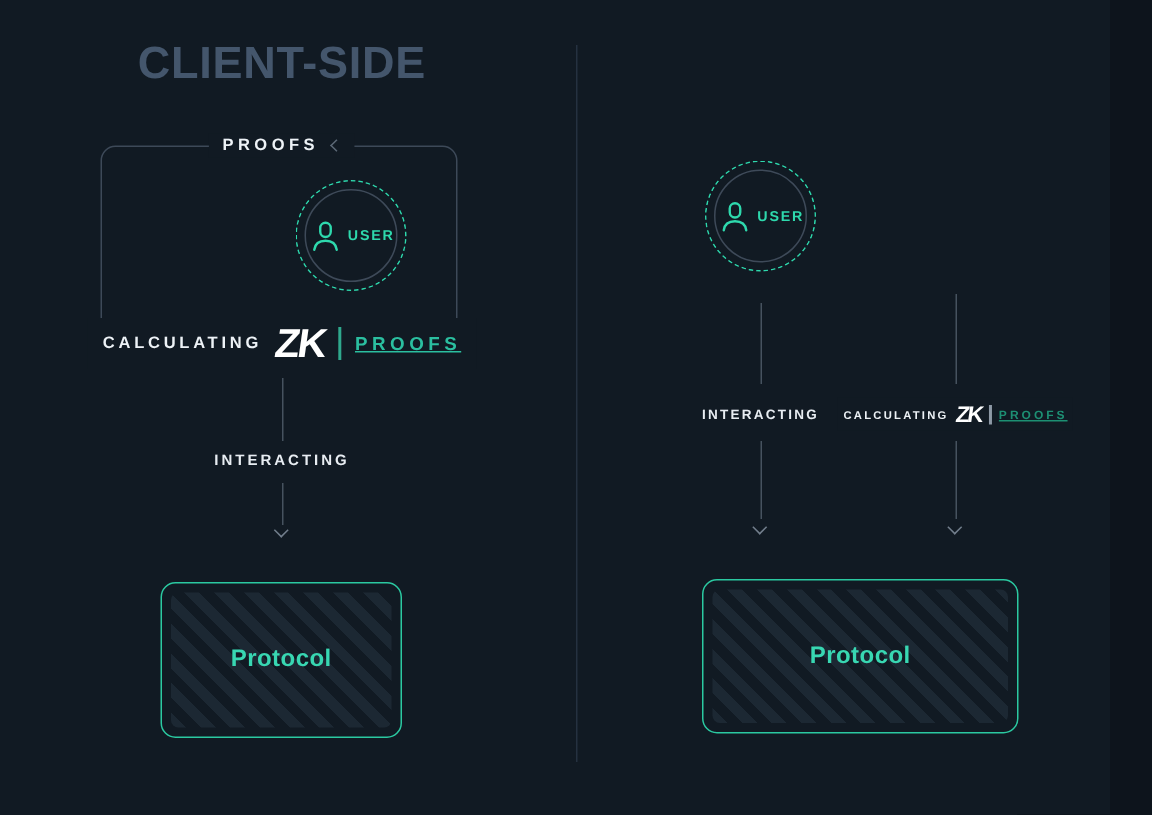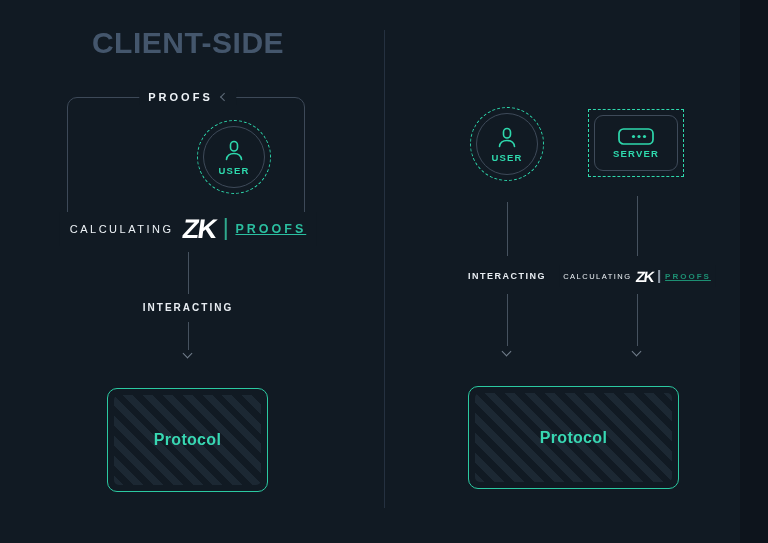--- a/index.html
+++ b/index.html
@@ -42,29 +42,29 @@
     position:static; width:6px; height:6px; box-sizing:border-box;
     border-left:1.5px solid #5d6977; border-bottom:1.5px solid #5d6977;
     transform:rotate(45deg);
   }
 
   
   .node-outer { position:absolute; border:1px dashed #2ed9ad; box-sizing:border-box; }
   .node-outer.circle, .node-outer.circle .node-inner { border-radius:50%; }
   .node-inner {
     position:absolute; inset:5px; border:1px solid #3e4a59; border-radius:9px;
-    display:flex; flex-direction:column; align-items:center; justify-content:center; gap:3px;
+    display:flex; flex-direction:row; align-items:center; justify-content:center; gap:3px;
   }
   .node-label { color:#2ed9ad; font-size:9.5px; font-weight:bold; letter-spacing:1.2px; }
 
   
   .zk-row { position:absolute; display:flex; align-items:center; background:#111a23; white-space:nowrap; }
   .zk-row.large { left:188px; top:212px; transform:translateX(-50%); height:34px; padding:0 10px; gap:9px; }
   .zk-row.small { left:637px; top:265px; transform:translateX(-50%); height:22px; padding:0 4px; gap:5px; }
-  .calc-label { color:#edf2f6; font-weight:normal; }
+  .calc-label { color:#edf2f6; font-weight:bold; }
   .large .calc-label { font-size:11px;  letter-spacing:2.5px; }
   .small .calc-label { font-size:7.5px; letter-spacing:1.5px; }
   .zk-logo { color:#ffffff; font-weight:bold; transform:skewX(-8deg); letter-spacing:-1.5px; line-height:1; }
   .large .zk-logo { font-size:27px; }
   .small .zk-logo { font-size:15px; }
   .zk-divider { flex:none; }
   .large .zk-divider { width:2px;   height:22px; background:#2fa98d; }
   .small .zk-divider { width:1.5px; height:13px; background:#8e99a6; }
   .proofs-label { font-weight:bold;text-decoration:underline; }
   .large .proofs-label { color:#2bbfa0; font-size:12.5px; letter-spacing:3px; }
@@ -144,33 +144,20 @@
       <span>
         <svg width="24" height="23" viewBox="0 0 24 23" fill="none" stroke="#2ed9ad" stroke-width="1.6" stroke-linecap="round">
           <rect x="8.5" y="2.5" width="7" height="9.5" rx="3.5"></rect>
           <path d="M4.5 20.5 c.6-4.5 3.5-6 7.5-6 s6.9 1.5 7.5 6"></path>
         </svg>
       </span>
       <span class="node-label">USER</span>
     </div>
   </div>
 
-  <div class="node-outer" style="left:588px; top:109px; width:96px; height:68px;">
-    <div class="node-inner">
-      <span>
-        <svg width="36" height="17" viewBox="0 0 36 17">
-          <rect x="1" y="1" width="34" height="15" rx="4.5" fill="none" stroke="#2ed9ad" stroke-width="1.7"></rect>
-          <circle cx="15.5" cy="8.5" r="1.6" fill="#2ed9ad"></circle>
-          <circle cx="21" cy="8.5" r="1.6" fill="#2ed9ad"></circle>
-          <circle cx="26.5" cy="8.5" r="1.6" fill="#2ed9ad"></circle>
-        </svg>
-      </span>
-      <span class="node-label">SERVER</span>
-    </div>
-  </div>
 
   <div class="vline" style="left:507px; top:202px; height:54px;"></div>
   <div class="flow-label smallr" style="left:507px; top:271px;">INTERACTING</div>
   <div class="vline" style="left:507px; top:294px; height:52px;"></div>
   <div class="chev down" style="left:503px; top:348px;"></div>
 
   <div class="vline" style="left:637px; top:196px; height:60px;"></div>
   <div class="zk-row small">
     <span class="calc-label">CALCULATING</span>
     <span class="zk-logo">ZK</span>

